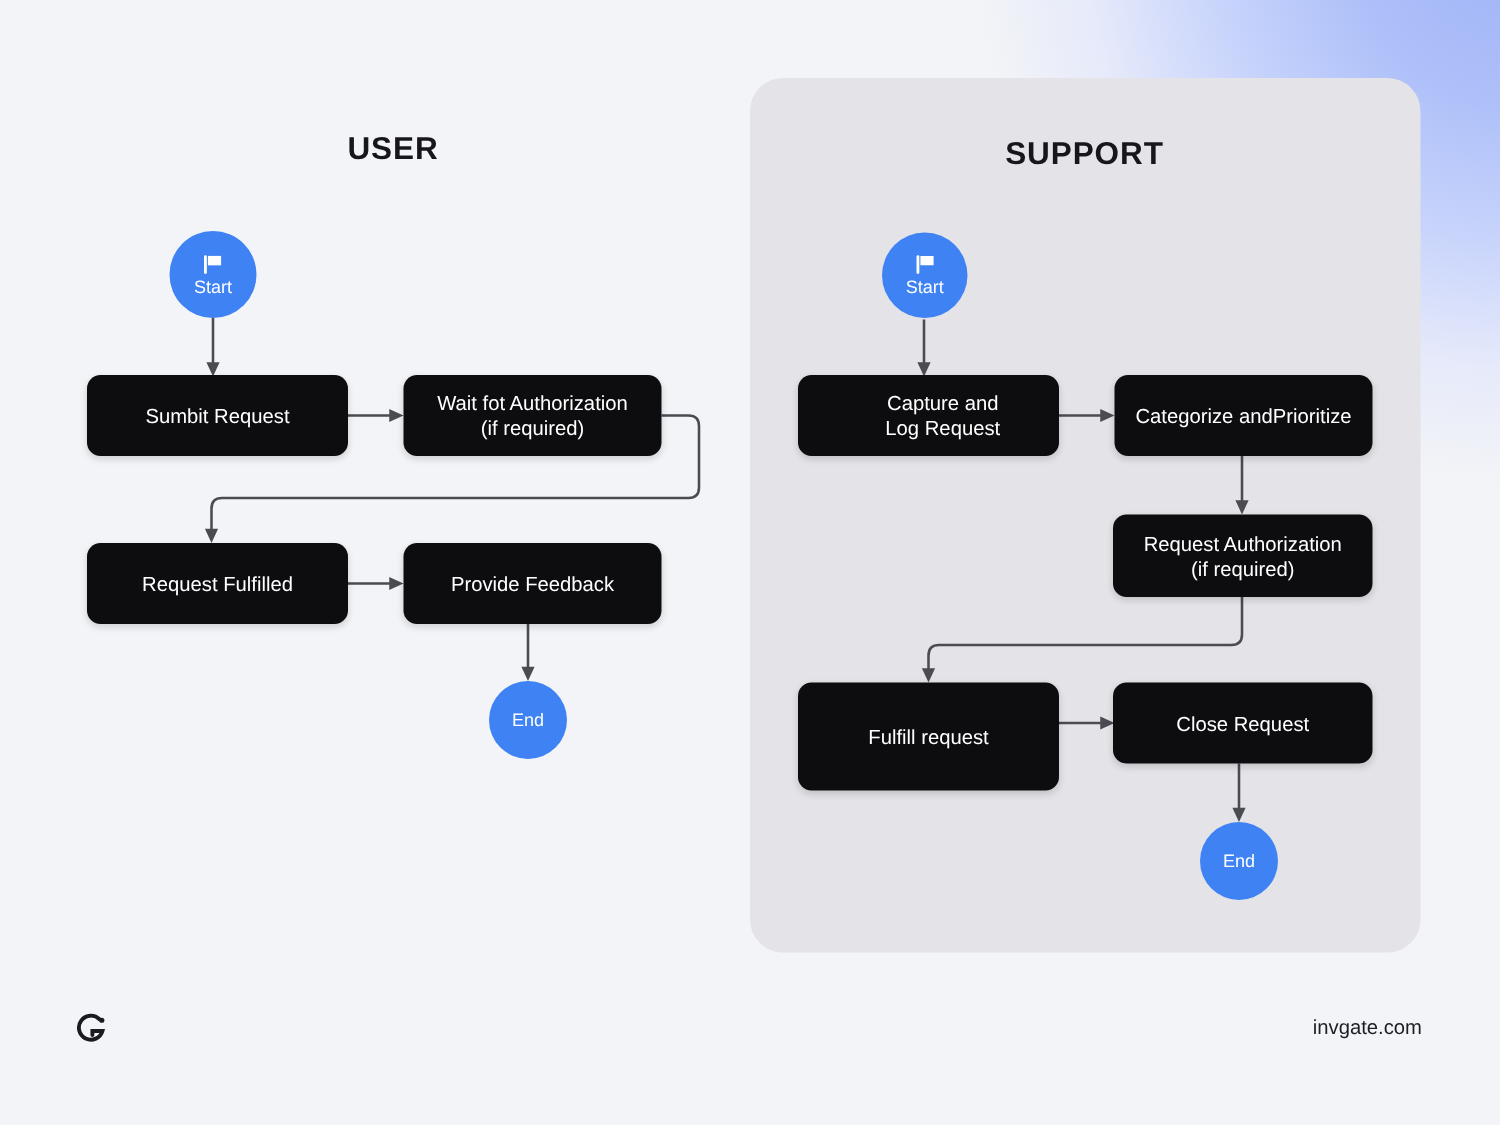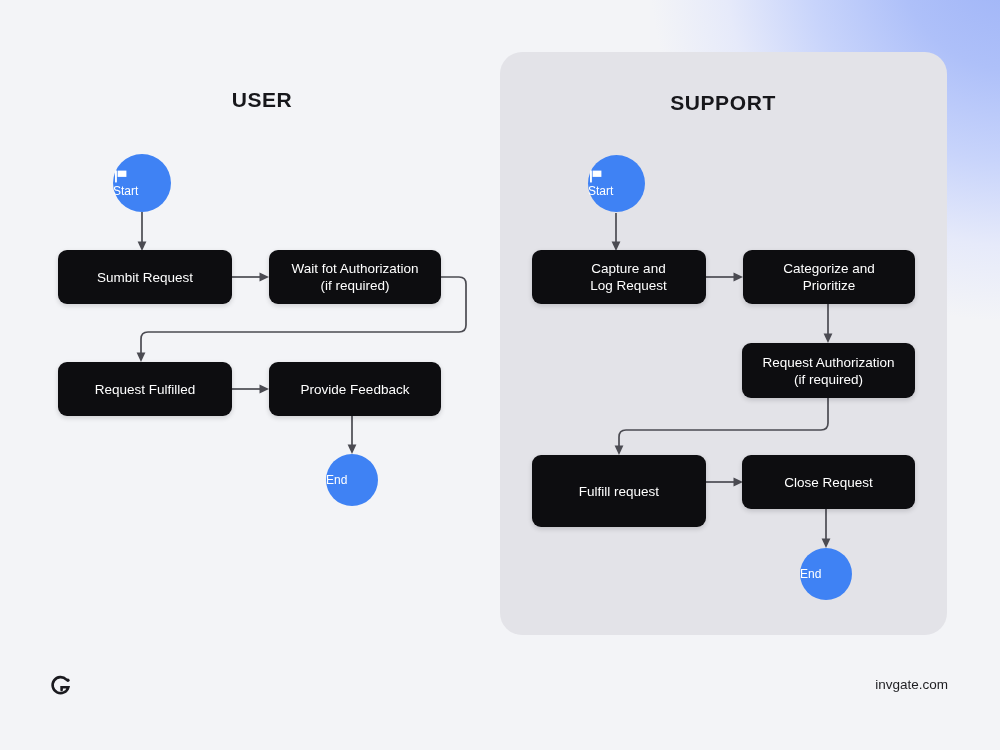--- a/index.html
+++ b/index.html
@@ -65,20 +65,21 @@
   }
   .node-box span { display: block; }
 
   
   .node-circle {
     position: absolute;
     background: #3f82f4;
     border-radius: 50%;
     display: flex;
     flex-direction: column;
+    align-items: center;
     justify-content: center;
     color: #ffffff;
     font-size: 12px;
   }
   .node-circle .flag-ico {
     display: block;
     margin-bottom: 1px;
     line-height: 0;
   }
   .circle-label { line-height: 13px; }
@@ -220,21 +221,21 @@
       </svg>
     </span>
     <span class="circle-label">Start</span>
   </div>
 
   <div class="node-box" style="left:532px; top:250px; width:174px; height:54px; flex-direction:column;padding-left:27px;">
     <span>Capture and</span>
     <span>Log Request</span>
   </div>
 
-  <div class="node-box" style="left:743px; top:250px; width:172px; height:54px; flex-direction:column;">
+  <div class="node-box" style="left:743px; top:250px; width:172px; height:54px; flex-direction:row;">
     <span>Categorize and</span>
     <span>Prioritize</span>
   </div>
 
   <div class="node-box" style="left:742px; top:343px; width:173px; height:55px; flex-direction:column;">
     <span>Request Authorization</span>
     <span>(if required)</span>
   </div>
 
   <div class="node-box" style="left:532px; top:455px; width:174px; height:72px;">

